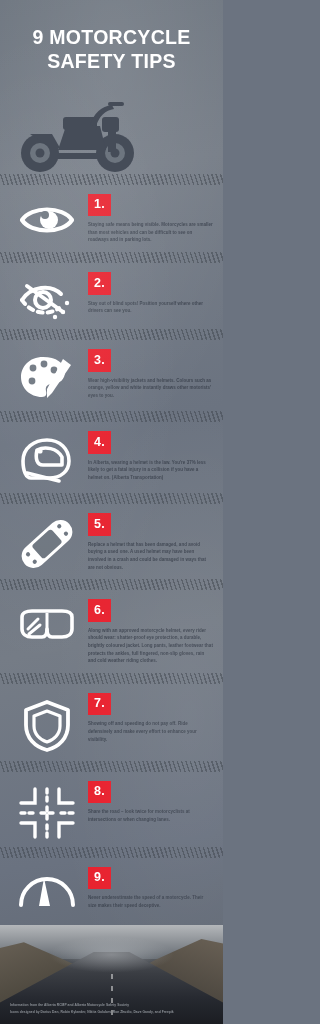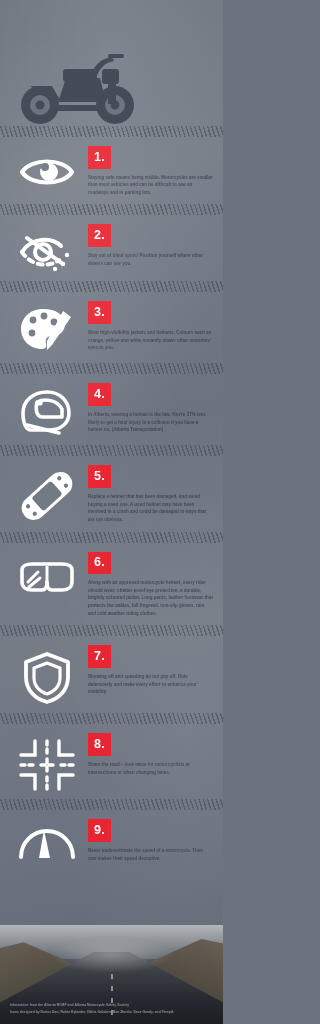--- a/index.html
+++ b/index.html
@@ -65,20 +65,21 @@
   .credits{ position:absolute; left:10px; bottom:9px; z-index:4; }
   .credits div{ color:#8d9298; font-size:3.3px; line-height:1.95; letter-spacing:.05px; font-weight:bold; }
   svg{ display:block; }
 </style>
 </head>
 <body>
 
 <div class="vignette"></div>
 
 <div class="hero">
+  <h1>9 MOTORCYCLE SAFETY TIPS</h1>
   <div class="bike">
     <svg width="132" height="74" viewBox="0 0 132 74" fill="#454c58">
       <circle cx="28" cy="53" r="19"></circle>
         <circle cx="28" cy="53" r="10" fill="#6d757f"></circle>
       <circle cx="28" cy="53" r="4.5"></circle>
       <circle cx="103" cy="53" r="19"></circle>
         <circle cx="103" cy="53" r="10" fill="#6d757f"></circle>
       <circle cx="103" cy="53" r="4.5"></circle>
       <rect x="41" y="53" width="52" height="6"></rect>
       <path d="M46 50 L54 26 L88 26 L94 50 Z"></path>

